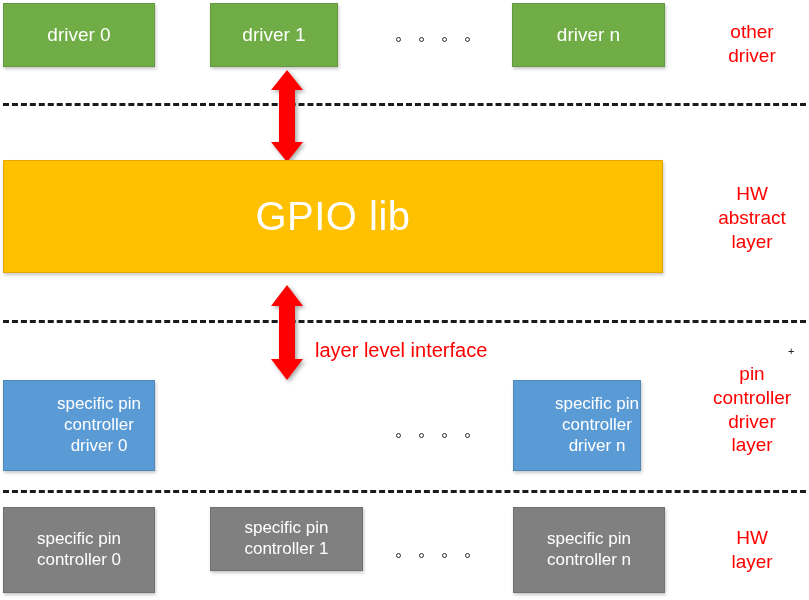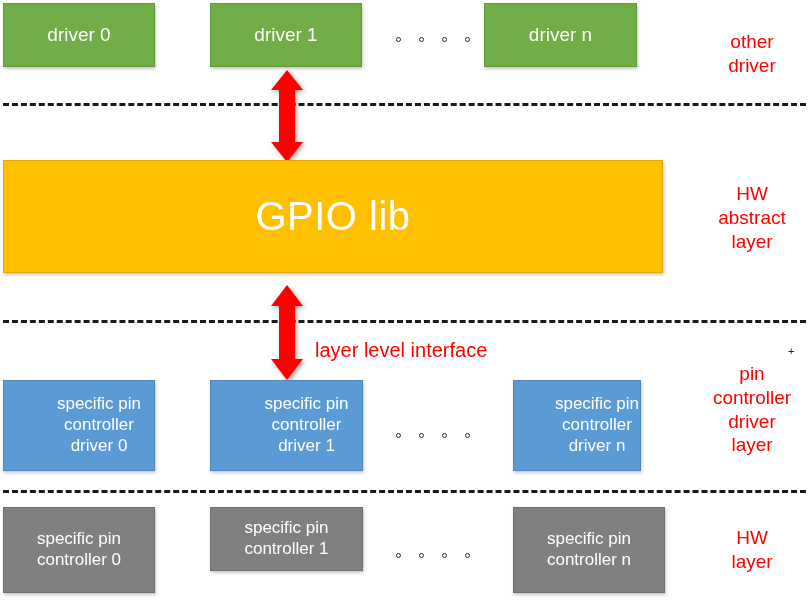--- a/index.html
+++ b/index.html
@@ -98,36 +98,36 @@
 </style>
 </head>
 <body>
 
 <div id="canvas">
 
   <div class="box green row-driver" style="left:3px; top:3px; width:152px; height:64px;">
     <span>driver 0</span>
   </div>
 
-  <div class="box green row-driver" style="left:210px; top:3px; width:152px; height:64px;">
+  <div class="box green row-driver" style="left:210px; top:3px; width:128px; height:64px;">
     <span>driver 1</span>
   </div>
 
   <div class="dots" style="left:396px; top:37px;">
     <span class="dot"></span>
     <span class="dot"></span>
     <span class="dot"></span>
     <span class="dot"></span>
   </div>
 
-  <div class="box green row-driver" style="left:484px; top:3px; width:153px; height:64px;">
+  <div class="box green row-driver" style="left:512px; top:3px; width:153px; height:64px;">
     <span>driver n</span>
   </div>
 
-  <div class="red-label" style="left:697px; top:30px; width:110px;">other
+  <div class="red-label" style="left:697px; top:20px; width:110px;">other
 driver</div>
 
   <div class="dashed" style="top:103px;"></div>
 
   <div class="arrow" style="left:271px; top:70px; height:92px;">
     <svg viewBox="0 0 32 92" preserveAspectRatio="none" aria-hidden="true">
       <polygon points="16,0 32,20 24,20 24,72 32,72 16,92 0,72 8,72 8,20 0,20" fill="#FF0000"></polygon>
     </svg>
   </div>
 
@@ -151,25 +151,20 @@
   <div class="iface-label" style="left:315px; top:339px;">layer level interface</div>
 
   <div class="speck" style="left:788px; top:346px;">+</div>
 
   <div class="box blue row-pcd" style="left:3px; top:380px; width:152px; height:91px;">
     <span>specific pin
 controller
 driver 0</span>
   </div>
 
-  <div class="box blue row-pcd" style="left:210px; top:380px; width:153px; height:91px;">
-    <span>specific pin
-controller
-driver 1</span>
-  </div>
 
   <div class="dots" style="left:396px; top:433px;">
     <span class="dot"></span>
     <span class="dot"></span>
     <span class="dot"></span>
     <span class="dot"></span>
   </div>
 
   <div class="box blue row-pcd" style="left:513px; top:380px; width:128px; height:91px;">
     <span>specific pin

